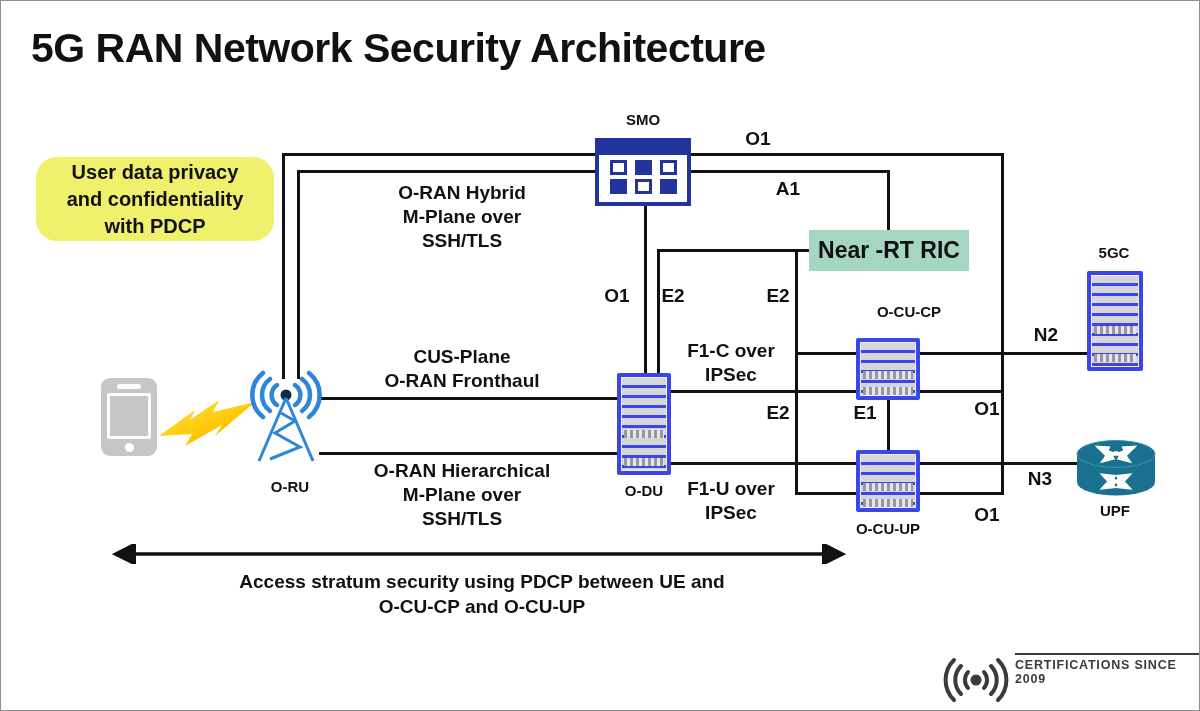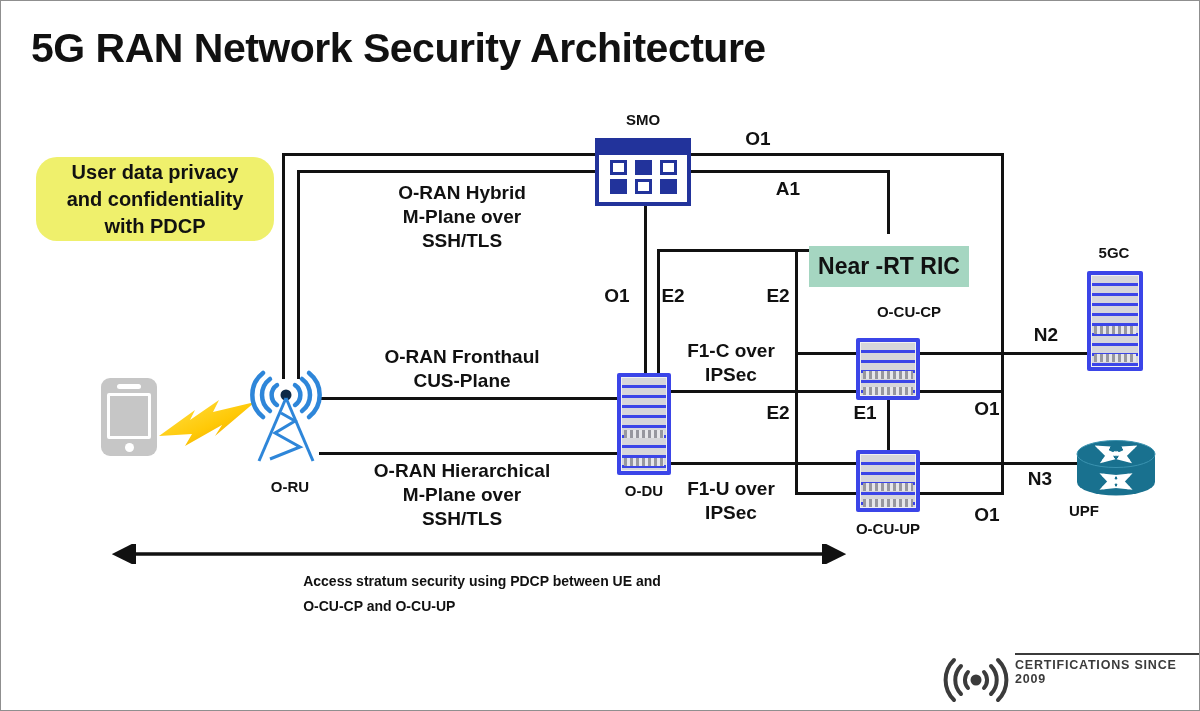--- a/index.html
+++ b/index.html
@@ -14,21 +14,21 @@
     border:1px solid #8f8f8f;box-sizing:border-box;overflow:hidden;
     font-family:"Liberation Sans",sans-serif;color:var(--c-text);padding-left:28px;
   }
   .hl,.vl{position:absolute;background:var(--c-line);z-index:1;}
   .hl{height:3px;} .vl{width:3px;}
   .title{position:absolute;left:30px;top:24px;font-size:41px;font-weight:700;letter-spacing:-0.5px;z-index:3;}
   .note{position:absolute;left:35px;top:156px;width:238px;height:84px;background:var(--c-note_yellow);
     display:flex;flex-direction:column;justify-content:center;align-items:center;
     font-size:20px;font-weight:600;line-height:27px;text-align:center;z-index:3;border-radius:21px;}
   .ric{position:absolute;left:808px;top:229px;width:160px;height:41px;background:var(--c-ric_green);
-    display:flex;justify-content:center;align-items:center;font-size:23px;font-weight:600;z-index:2;margin-top:16px;}
+    display:flex;justify-content:center;align-items:center;font-size:23px;font-weight:600;z-index:2;}
   .node-lbl{position:absolute;transform:translateX(-50%);font-size:15px;font-weight:600;white-space:nowrap;z-index:3;}
   .if-lbl{position:absolute;transform:translateX(-50%);font-size:19px;font-weight:600;white-space:nowrap;z-index:3;}
   .ann{position:absolute;transform:translateX(-50%);text-align:center;font-size:19px;font-weight:600;line-height:24px;white-space:nowrap;z-index:3;}
   
   .smo{position:absolute;left:594px;top:137px;width:96px;height:68px;background:#fff;
     border:4px solid var(--c-smo_navy);box-sizing:border-box;z-index:2;}
   .smo-head{height:13px;background:var(--c-smo_navy);}
   .smo-grid{display:grid;grid-template-columns:repeat(3,17px);gap:4px 8px;justify-content:center;padding-top:5px;}
   .sq{width:17px;height:15px;border:3.5px solid var(--c-smo_navy);box-sizing:border-box;background:#fff;}
   .sq.filled{background:var(--c-smo_navy);}
@@ -37,22 +37,22 @@
   .server .panel{width:100%;height:100%;box-sizing:border-box;position:relative;border:1.5px solid #f0f0f0;
     background:repeating-linear-gradient(180deg,var(--c-panel_gray) 0 7px,var(--c-server_blue) 7px 10px);}
   .vent{position:absolute;left:2px;right:2px;height:8px;
     background:repeating-linear-gradient(90deg,#97979f 0 3px,#e6e6ea 3px 6px);}
   
   .phone{position:absolute;left:100px;top:377px;width:56px;height:78px;background:var(--c-phone_gray);border-radius:9px;z-index:2;}
   .phone .screen{position:absolute;left:6px;right:6px;top:15px;bottom:17px;border:3px solid #fff;border-radius:2px;}
   .phone .spk{position:absolute;left:50%;top:6px;width:24px;height:5px;margin-left:-12px;background:#fff;border-radius:3px;}
   .phone .home{position:absolute;left:50%;bottom:4px;width:9px;height:9px;margin-left:-4.5px;background:#fff;border-radius:50%;}
   .abs{position:absolute;z-index:2;}
-  .access{position:absolute;left:481px;top:568px;transform:translateX(-50%);
-    font-size:14px;font-weight:600;line-height:25px;white-space:nowrap;z-index:3;}
+  .access{position:absolute;left:481px;top:568px;transform:translateX(-50%);text-align:center;
+    font-size:19px;font-weight:600;line-height:25px;white-space:nowrap;z-index:3;}
   .logo-text{position:absolute;left:1014px;top:650px;z-index:3;color:var(--c-logo_gray);}
   .brand{font-size:33px;font-weight:700;letter-spacing:0.5px;line-height:33px;}
   .tagline{font-size:12.5px;font-weight:600;letter-spacing:0.8px;border-top:2.5px solid var(--c-logo_gray);margin-top:2px;padding-top:3px;}
 </style>
 </head>
 <body>
 
 <div class="frame">
 
   <div class="title">5G RAN Network Security Architecture</div>
@@ -142,21 +142,21 @@
       <line x1="42" y1="17" x2="60" y2="9" marker-end="url(#wa)"></line>
       <line x1="42" y1="17" x2="24" y2="9" marker-end="url(#wa)"></line>
       <line x1="42" y1="14" x2="55" y2="23" marker-end="url(#wa)"></line>
       <line x1="42" y1="14" x2="29" y2="23" marker-end="url(#wa)"></line>
     </g>
     <g stroke="#ffffff" stroke-width="3.2" fill="none">
       <line x1="29" y1="37" x2="55" y2="50" marker-start="url(#wa)" marker-end="url(#wa)"></line>
       <line x1="55" y1="37" x2="29" y2="50" marker-start="url(#wa)" marker-end="url(#wa)"></line>
     </g>
   </svg>
-  <div class="node-lbl" style="left:1083px;top:501px">UPF</div>
+  <div class="node-lbl" style="left:1114px;top:501px">UPF</div>
 
   <div class="phone">
     <div class="spk"></div>
     <div class="screen"></div>
     <div class="home"></div>
   </div>
 
   <svg class="abs" style="left:158px;top:393px" width="100" height="58" viewBox="0 0 100 58">
     <defs>
       <linearGradient id="boltg" x1="0" y1="0" x2="1" y2="1">
@@ -197,22 +197,22 @@
   <div class="if-lbl" style="left:986px;top:503px">O1</div>
   <div class="if-lbl" style="left:1045px;top:323px">N2</div>
   <div class="if-lbl" style="left:1039px;top:467px">N3</div>
 
   <div class="ann" style="left:461px;top:180px">
     <div>O-RAN Hybrid</div>
     <div>M-Plane over</div>
     <div>SSH/TLS</div>
   </div>
   <div class="ann" style="left:461px;top:344px">
+    <div>CUS-Plane</div>
     <div>O-RAN Fronthaul</div>
-    <div>CUS-Plane</div>
   </div>
   <div class="ann" style="left:461px;top:458px">
     <div>O-RAN Hierarchical</div>
     <div>M-Plane over</div>
     <div>SSH/TLS</div>
   </div>
   <div class="ann" style="left:730px;top:338px">
     <div>F1-C over</div>
     <div>IPSec</div>
   </div>

